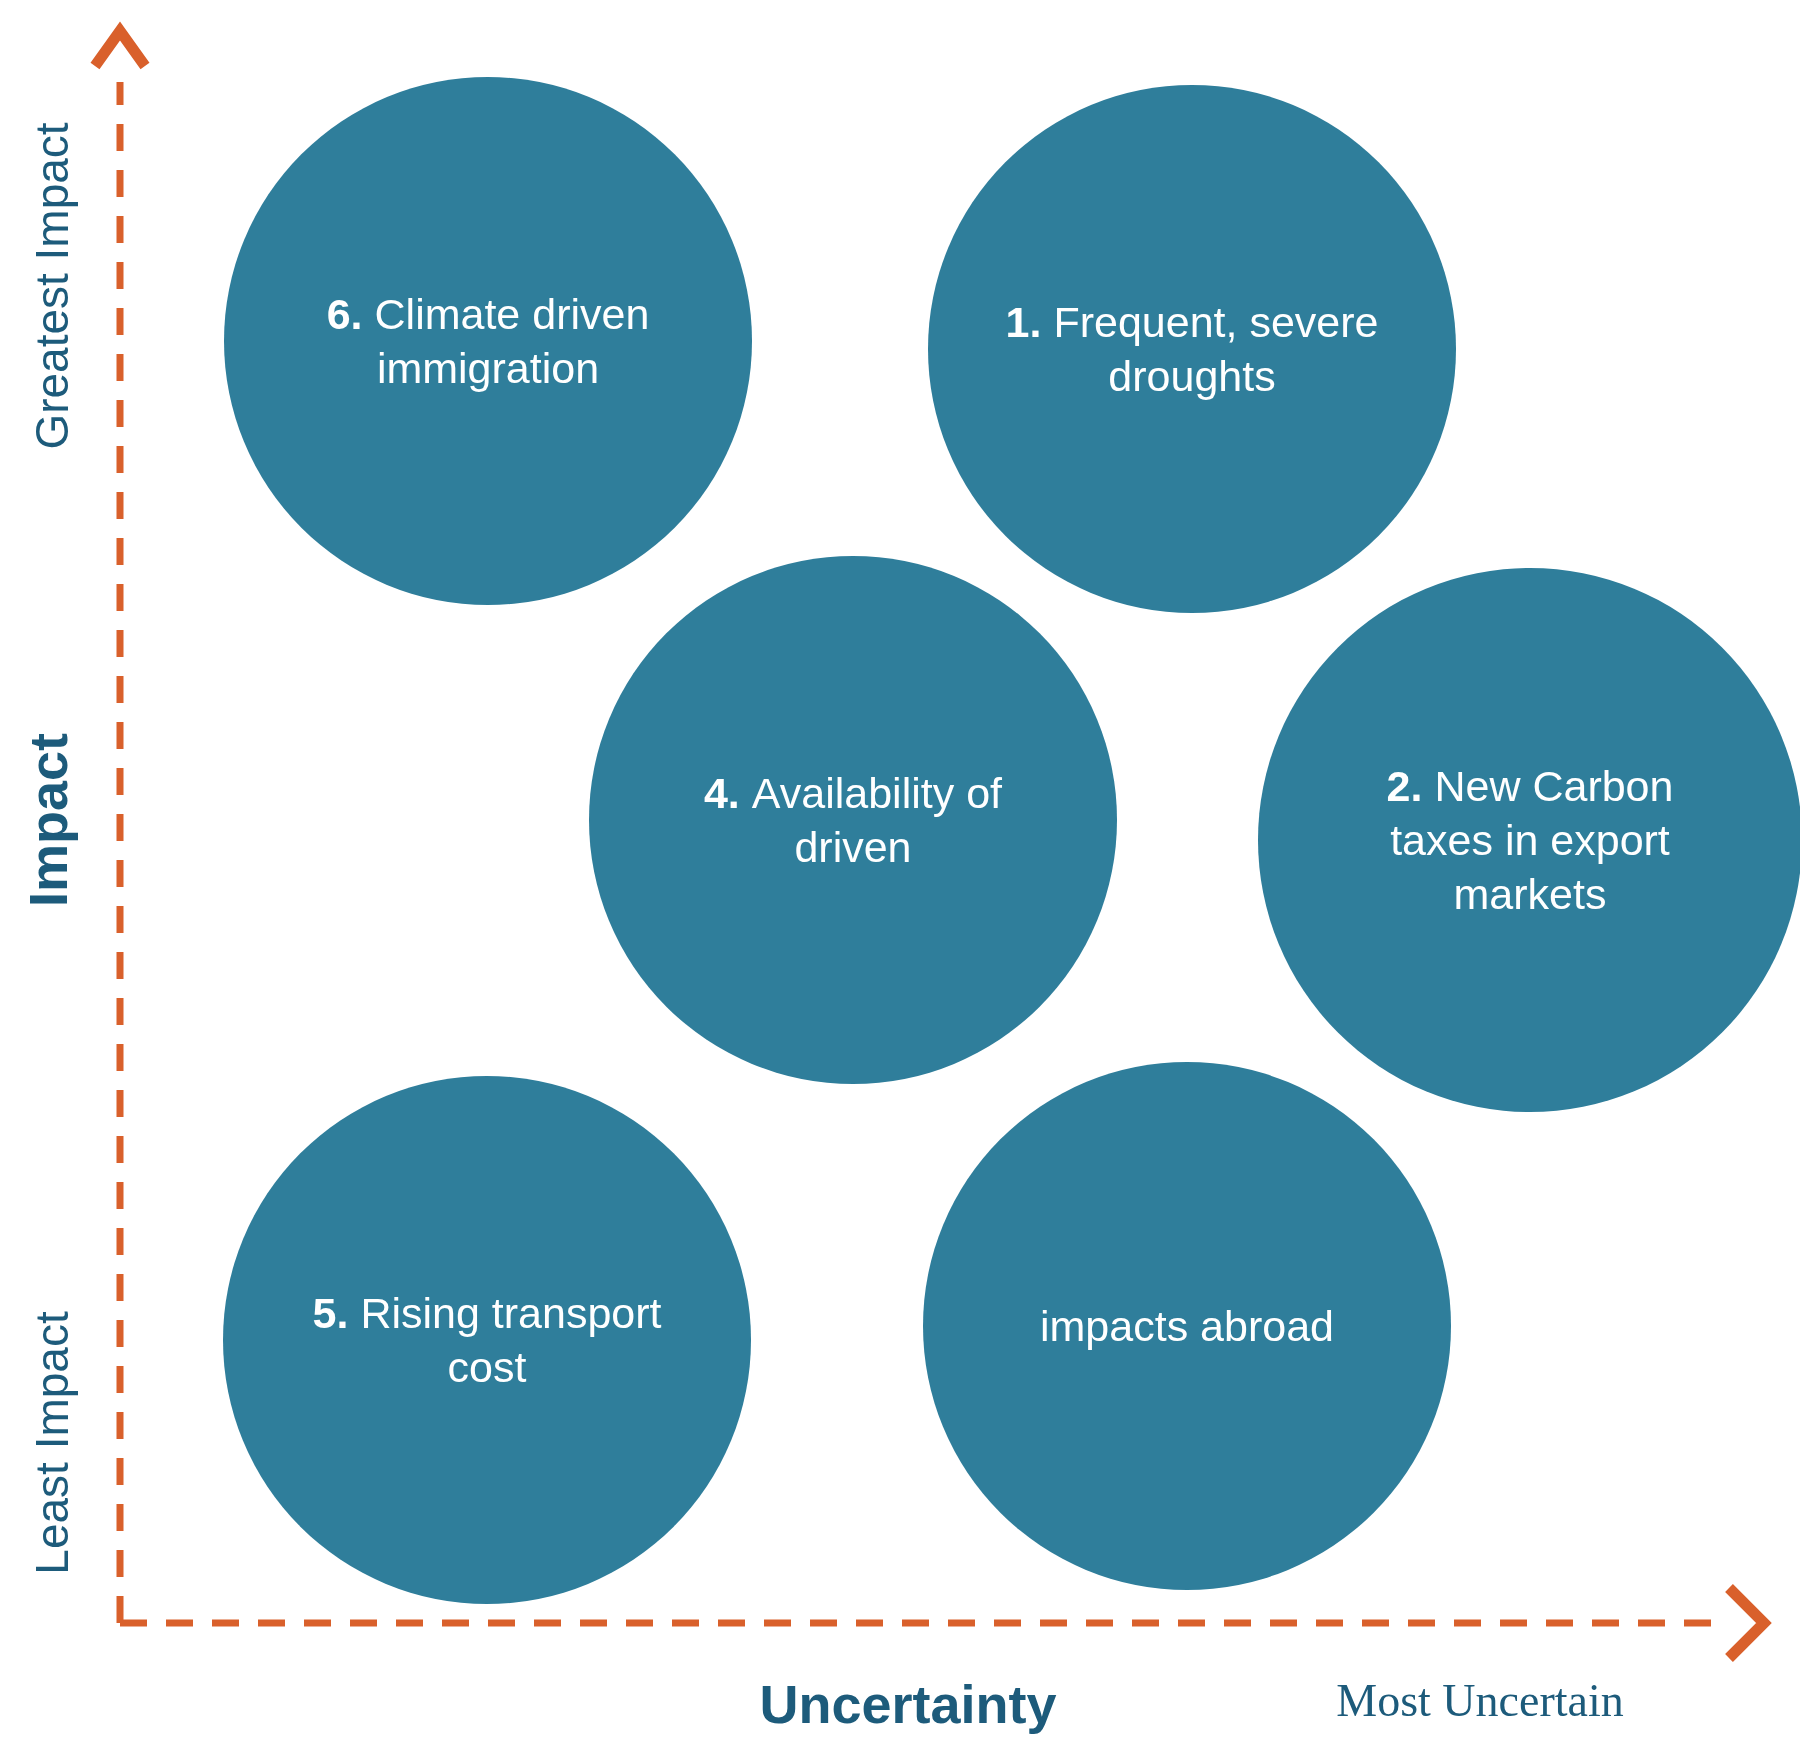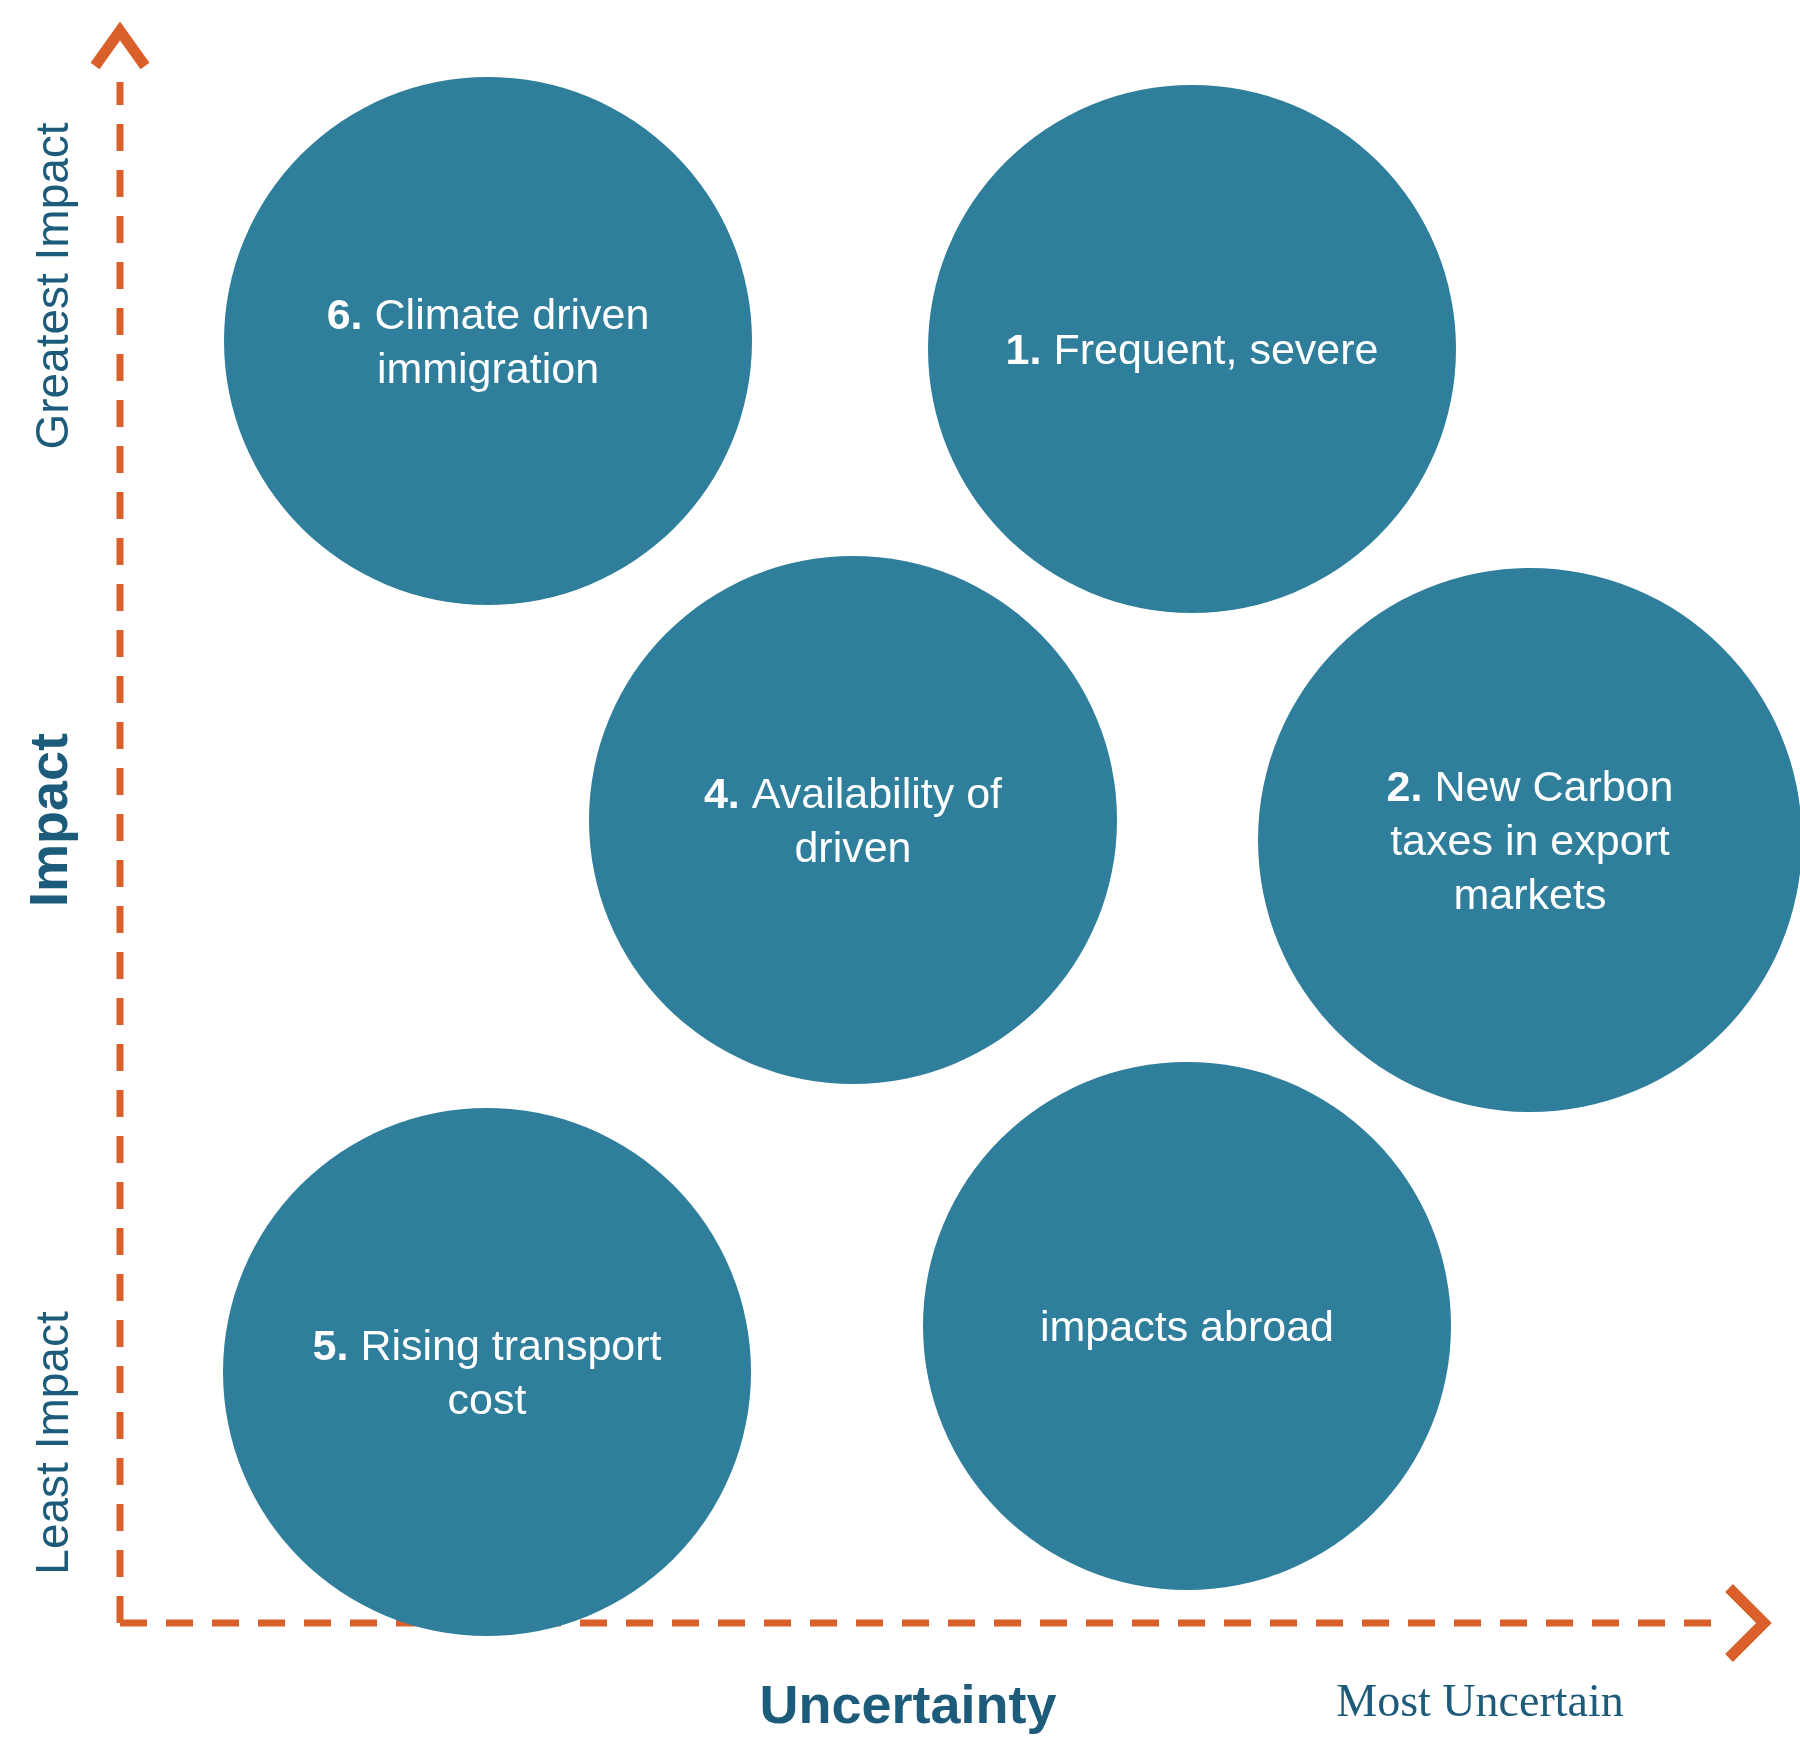--- a/index.html
+++ b/index.html
@@ -61,39 +61,40 @@
   <div class="bubble" style="left:224px;top:77px;width:528px;height:528px;">
     <div class="bubble-text">
       <div class="bline"><b class="num">6.</b><span>Climate driven</span></div>
       <div class="bline">immigration</div>
     </div>
   </div>
 
   <div class="bubble" style="left:928px;top:85px;width:528px;height:528px;">
     <div class="bubble-text">
       <div class="bline"><b class="num">1.</b><span>Frequent, severe</span></div>
+      <div class="bline">droughts</div>
     </div>
   </div>
 
   <div class="bubble" style="left:589px;top:556px;width:528px;height:528px;">
     <div class="bubble-text">
       <div class="bline"><b class="num">4.</b><span>Availability of</span></div>
       <div class="bline">driven</div>
     </div>
   </div>
 
   <div class="bubble" style="left:1258px;top:568px;width:544px;height:544px;">
     <div class="bubble-text">
       <div class="bline"><b class="num">2.</b><span>New Carbon</span></div>
       <div class="bline">taxes in export</div>
       <div class="bline">markets</div>
     </div>
   </div>
 
-  <div class="bubble" style="left:223px;top:1108px;width:528px;height:528px;">
+  <div class="bubble" style="left:223px;top:1076px;width:528px;height:528px;">
     <div class="bubble-text">
       <div class="bline"><b class="num">5.</b><span>Rising transport</span></div>
       <div class="bline">cost</div>
     </div>
   </div>
 
   <div class="bubble" style="left:923px;top:1062px;width:528px;height:528px;">
     <div class="bubble-text">
       <div class="bline">impacts abroad</div>
     </div>

